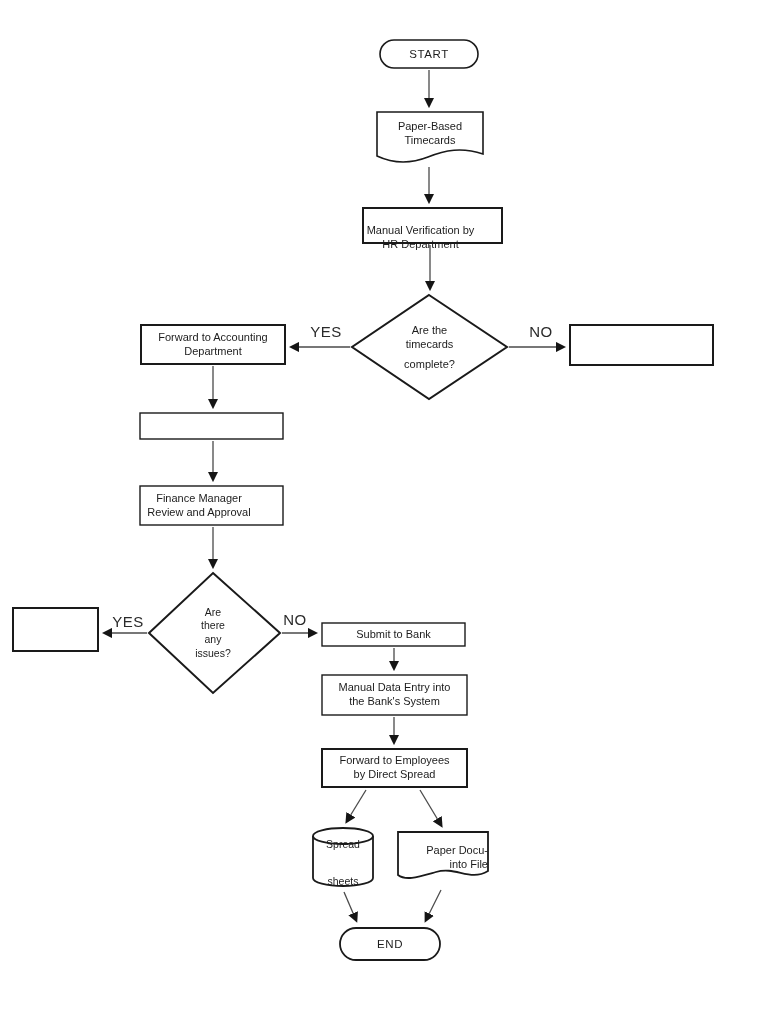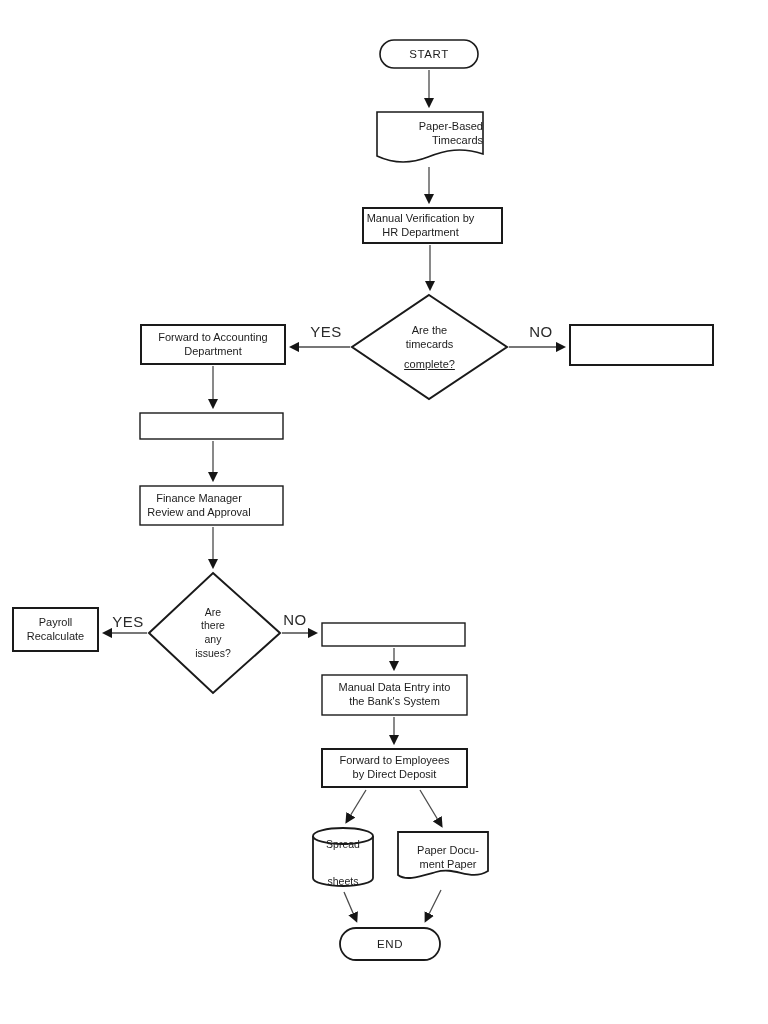--- a/index.html
+++ b/index.html
@@ -24,34 +24,34 @@
     flex-direction: column;
     align-items: center;
     justify-content: center;
     text-align: center;
     font-size: 11px;
     line-height: 1.25;
     color: #1c1c1c;
     pointer-events: none;
     white-space: nowrap;
   }
-  .lbl .gap { margin-top: 6px; text-decoration: underline; }
+  .lbl .gap { margin-top: 6px; }
   .terminator-lbl { font-size: 11.5px; letter-spacing: 0.6px; }
   .edge-lbl {
     position: absolute;
     width: 40px;
     text-align: center;
     font-size: 15px;
     letter-spacing: 0.5px;
     color: #2a2a2a;
     pointer-events: none;
   }
   .decision-lbl { font-size: 10.5px; line-height: 1.3; }
   .doc-lbl-left {
-    align-items: center;
+    align-items: flex-end;
     text-align: left;
     padding-left: 10px;
   }
   svg .shape { fill: #ffffff; stroke: #1a1a1a; }
   svg .conn  { stroke: #4a4a4a; stroke-width: 1.3; fill: none; }
 </style>
 </head>
 <body>
 
 <div id="page">
@@ -94,26 +94,26 @@
     <rect class="shape" x="322" y="675" width="145" height="40" stroke-width="1.4"></rect>
     <rect class="shape" x="322" y="749" width="145" height="38" stroke-width="2"></rect>
     <path class="shape" stroke-width="1.8" d="M313,836 V878 A30,8 0 0 0 373,878 V836"></path>
     <ellipse class="shape" cx="343" cy="836" rx="30" ry="8" stroke-width="1.8"></ellipse>
     <path class="shape" stroke-width="1.8" d="M398,832 H488 V871 C470,882 456,866 436,872 C418,877 406,881 398,875 Z"></path>
     <rect class="shape" x="340" y="928" width="100" height="32" rx="16" stroke-width="1.8"></rect>
   </svg>
 
   <div class="lbl terminator-lbl" style="left:380px;top:40px;width:98px;height:28px;">START</div>
 
-  <div class="lbl" style="left:377px;top:112px;width:106px;height:44px;align-items:flex-end;">
+  <div class="lbl" style="left:377px;top:112px;width:106px;height:44px;">
     <span>Paper-Based</span>
     <span>Timecards</span>
   </div>
 
-  <div class="lbl" style="left:363px;top:208px;width:115px;height:35px;">
+  <div class="lbl" style="left:363px;top:220px;width:115px;height:35px;">
     <span>Manual Verification by</span>
     <span>HR Department</span>
   </div>
 
   <div class="lbl" style="left:352px;top:305px;width:155px;height:86px;">
     <span>Are the</span>
     <span>timecards</span>
     <span class="gap">complete?</span>
   </div>
 
@@ -129,44 +129,41 @@
     <span>Review and Approval</span>
   </div>
 
   <div class="lbl decision-lbl" style="left:149px;top:598px;width:128px;height:70px;">
     <span>Are</span>
     <span>there</span>
     <span>any</span>
     <span>issues?</span>
   </div>
 
-  <div class="lbl" style="left:13px;top:608px;width:85px;height:43px;">
-    <span>Payroll</span>
-    <span>Recalculate</span>
-  </div>
 
+  <div class="lbl" style="left:322px;top:623px;width:143px;height:23px;">Submit to Bank</div>
 
   <div class="lbl" style="left:322px;top:675px;width:145px;height:40px;">
     <span>Manual Data Entry into</span>
     <span>the Bank's System</span>
   </div>
 
   <div class="lbl" style="left:322px;top:749px;width:145px;height:38px;">
     <span>Forward to Employees</span>
-    <span>by Direct Deposit</span>
+    <span>by Direct Spread</span>
   </div>
 
   <div class="lbl" style="left:313px;top:844px;width:60px;height:38px;font-size:10.5px;gap:24px;">
     <span>Spread</span>
     <span>sheets</span>
   </div>
 
   <div class="lbl doc-lbl-left" style="left:398px;top:837px;width:90px;height:42px;">
     <span>Paper Docu-</span>
-    <span>ment Paper</span>
+    <span>into File</span>
   </div>
 
   <div class="lbl terminator-lbl" style="left:340px;top:928px;width:100px;height:32px;">END</div>
 
   <div class="edge-lbl" style="left:306px;top:323px;">YES</div>
   <div class="edge-lbl" style="left:521px;top:323px;">NO</div>
   <div class="edge-lbl" style="left:108px;top:613px;">YES</div>
   <div class="edge-lbl" style="left:275px;top:611px;">NO</div>
 
 </div>

